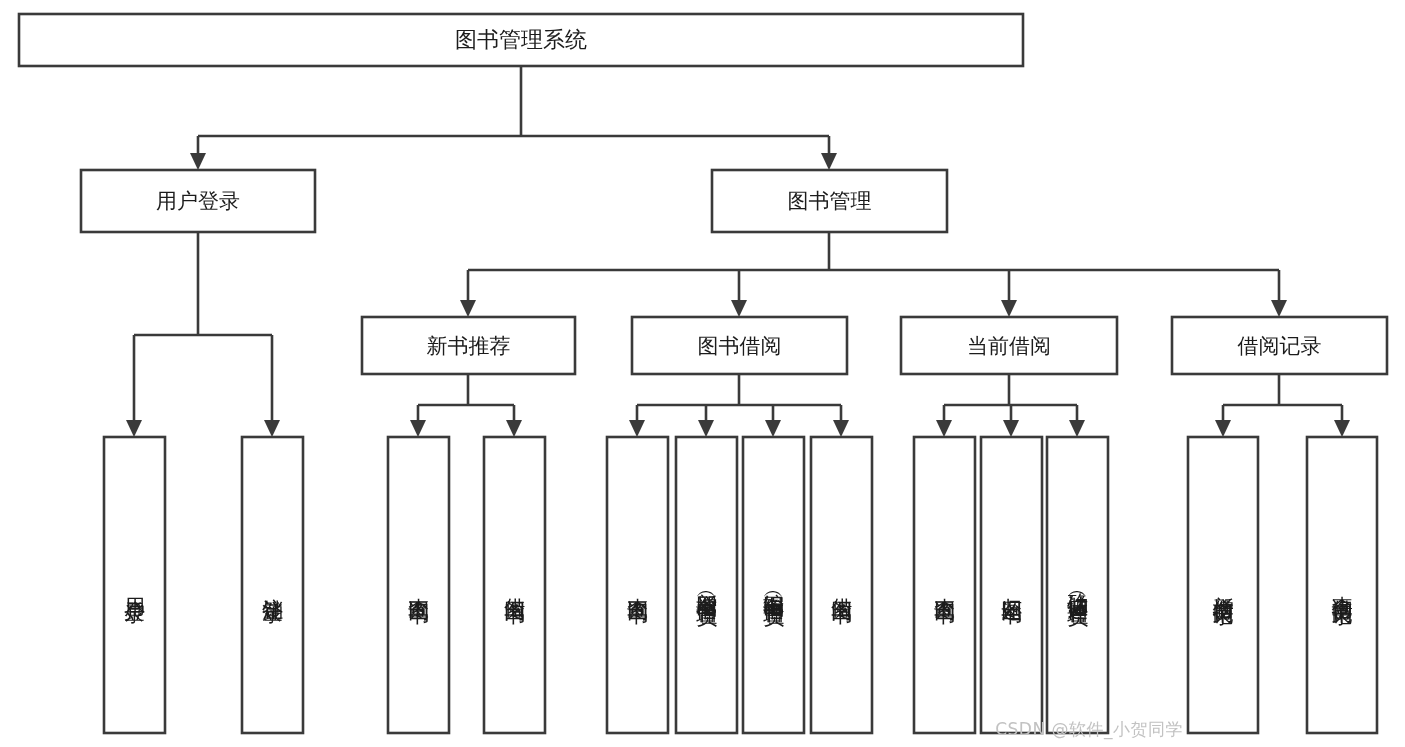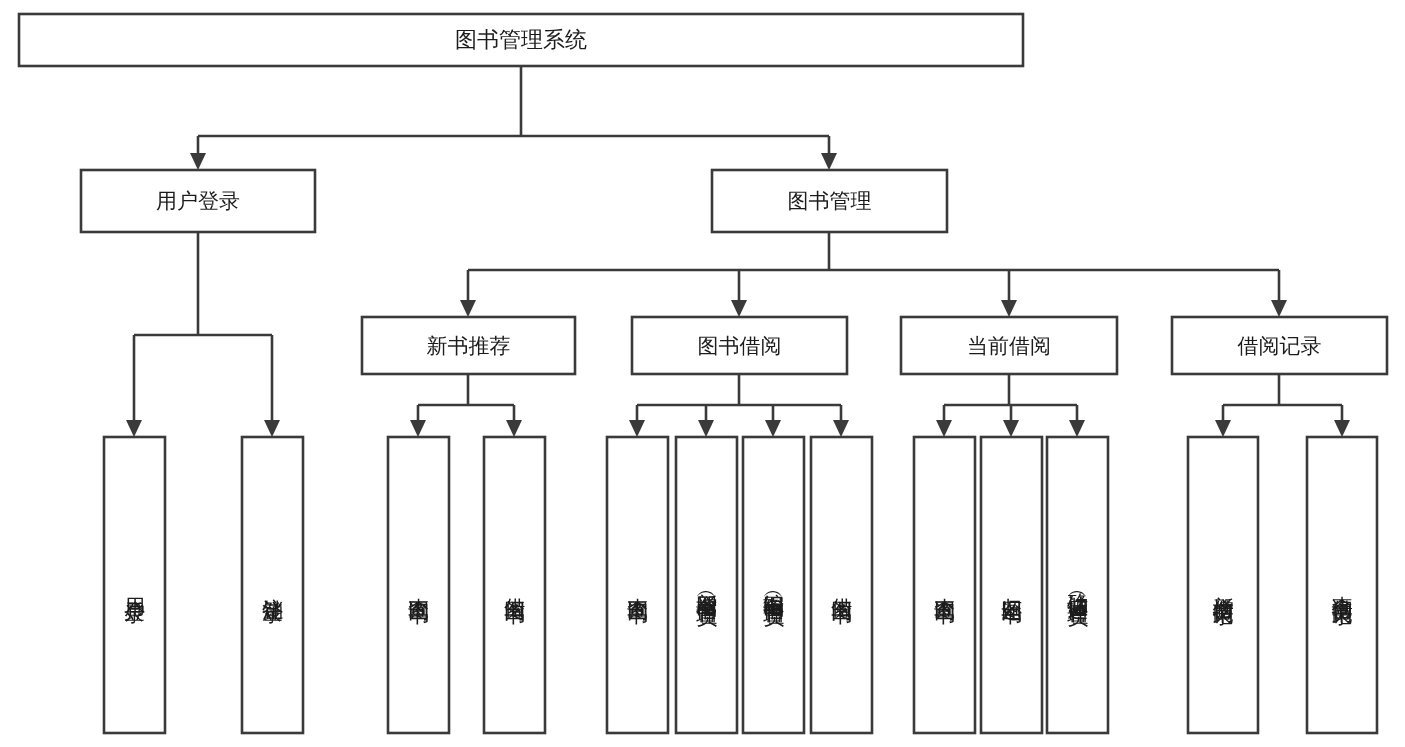--- a/index.html
+++ b/index.html
@@ -209,13 +209,14 @@
       <div class="leaf-label-wrap" style="left: 1047px; top: 437px; width: 61px; height: 296px;">
         <span class="leaf-label">确认归还（管理员）</span>
       </div>
       <div class="leaf-label-wrap" style="left: 1188px; top: 437px; width: 70px; height: 296px;">
         <span class="leaf-label">新增借阅记录</span>
       </div>
       <div class="leaf-label-wrap" style="left: 1307px; top: 437px; width: 70px; height: 296px;">
         <span class="leaf-label">查询借阅记录</span>
       </div>
     </div>
+  <div class="watermark">CSDN @软件_小贺同学</div>
 </div>
 
 </body></html>

